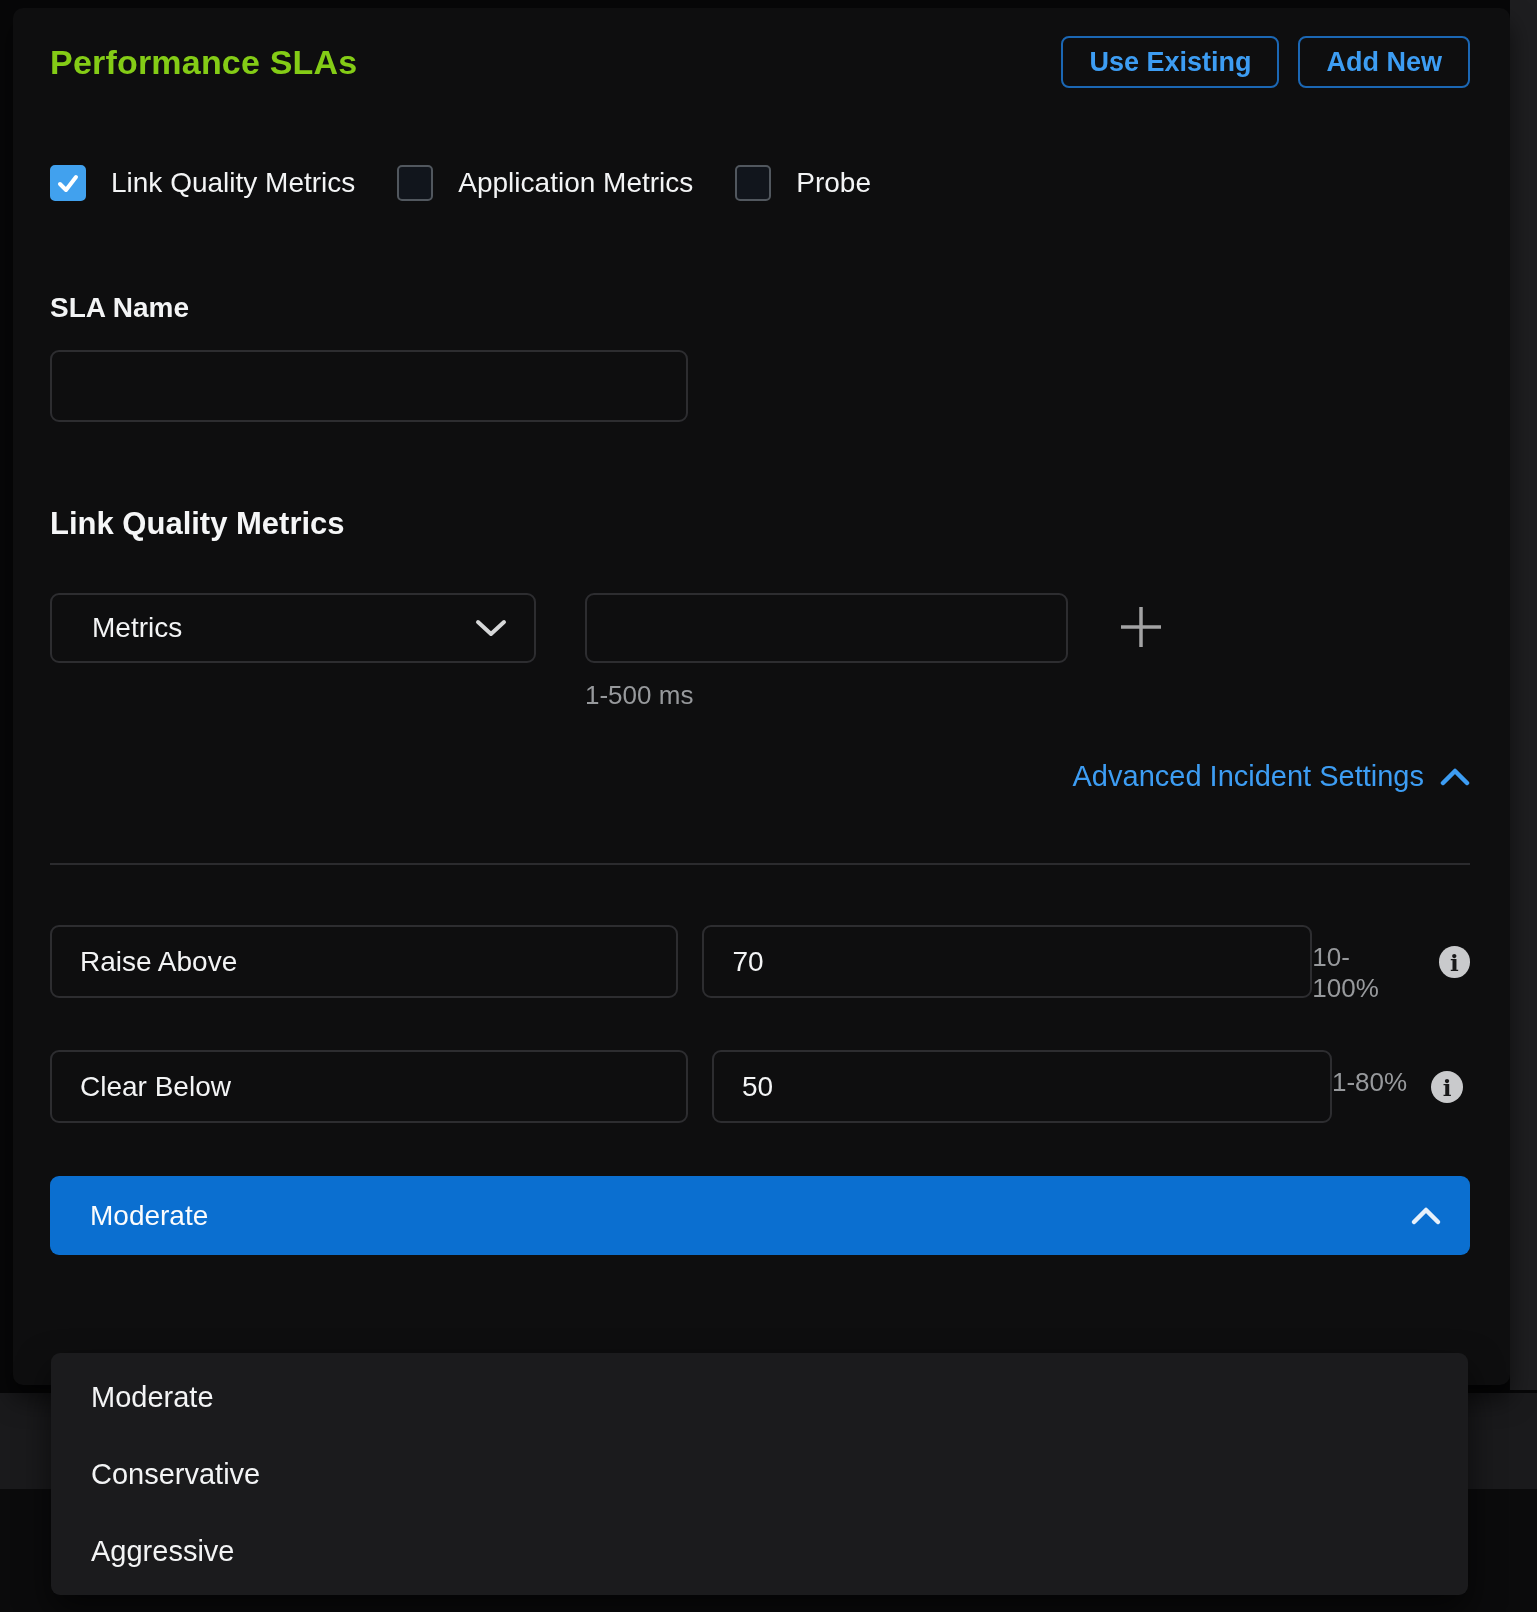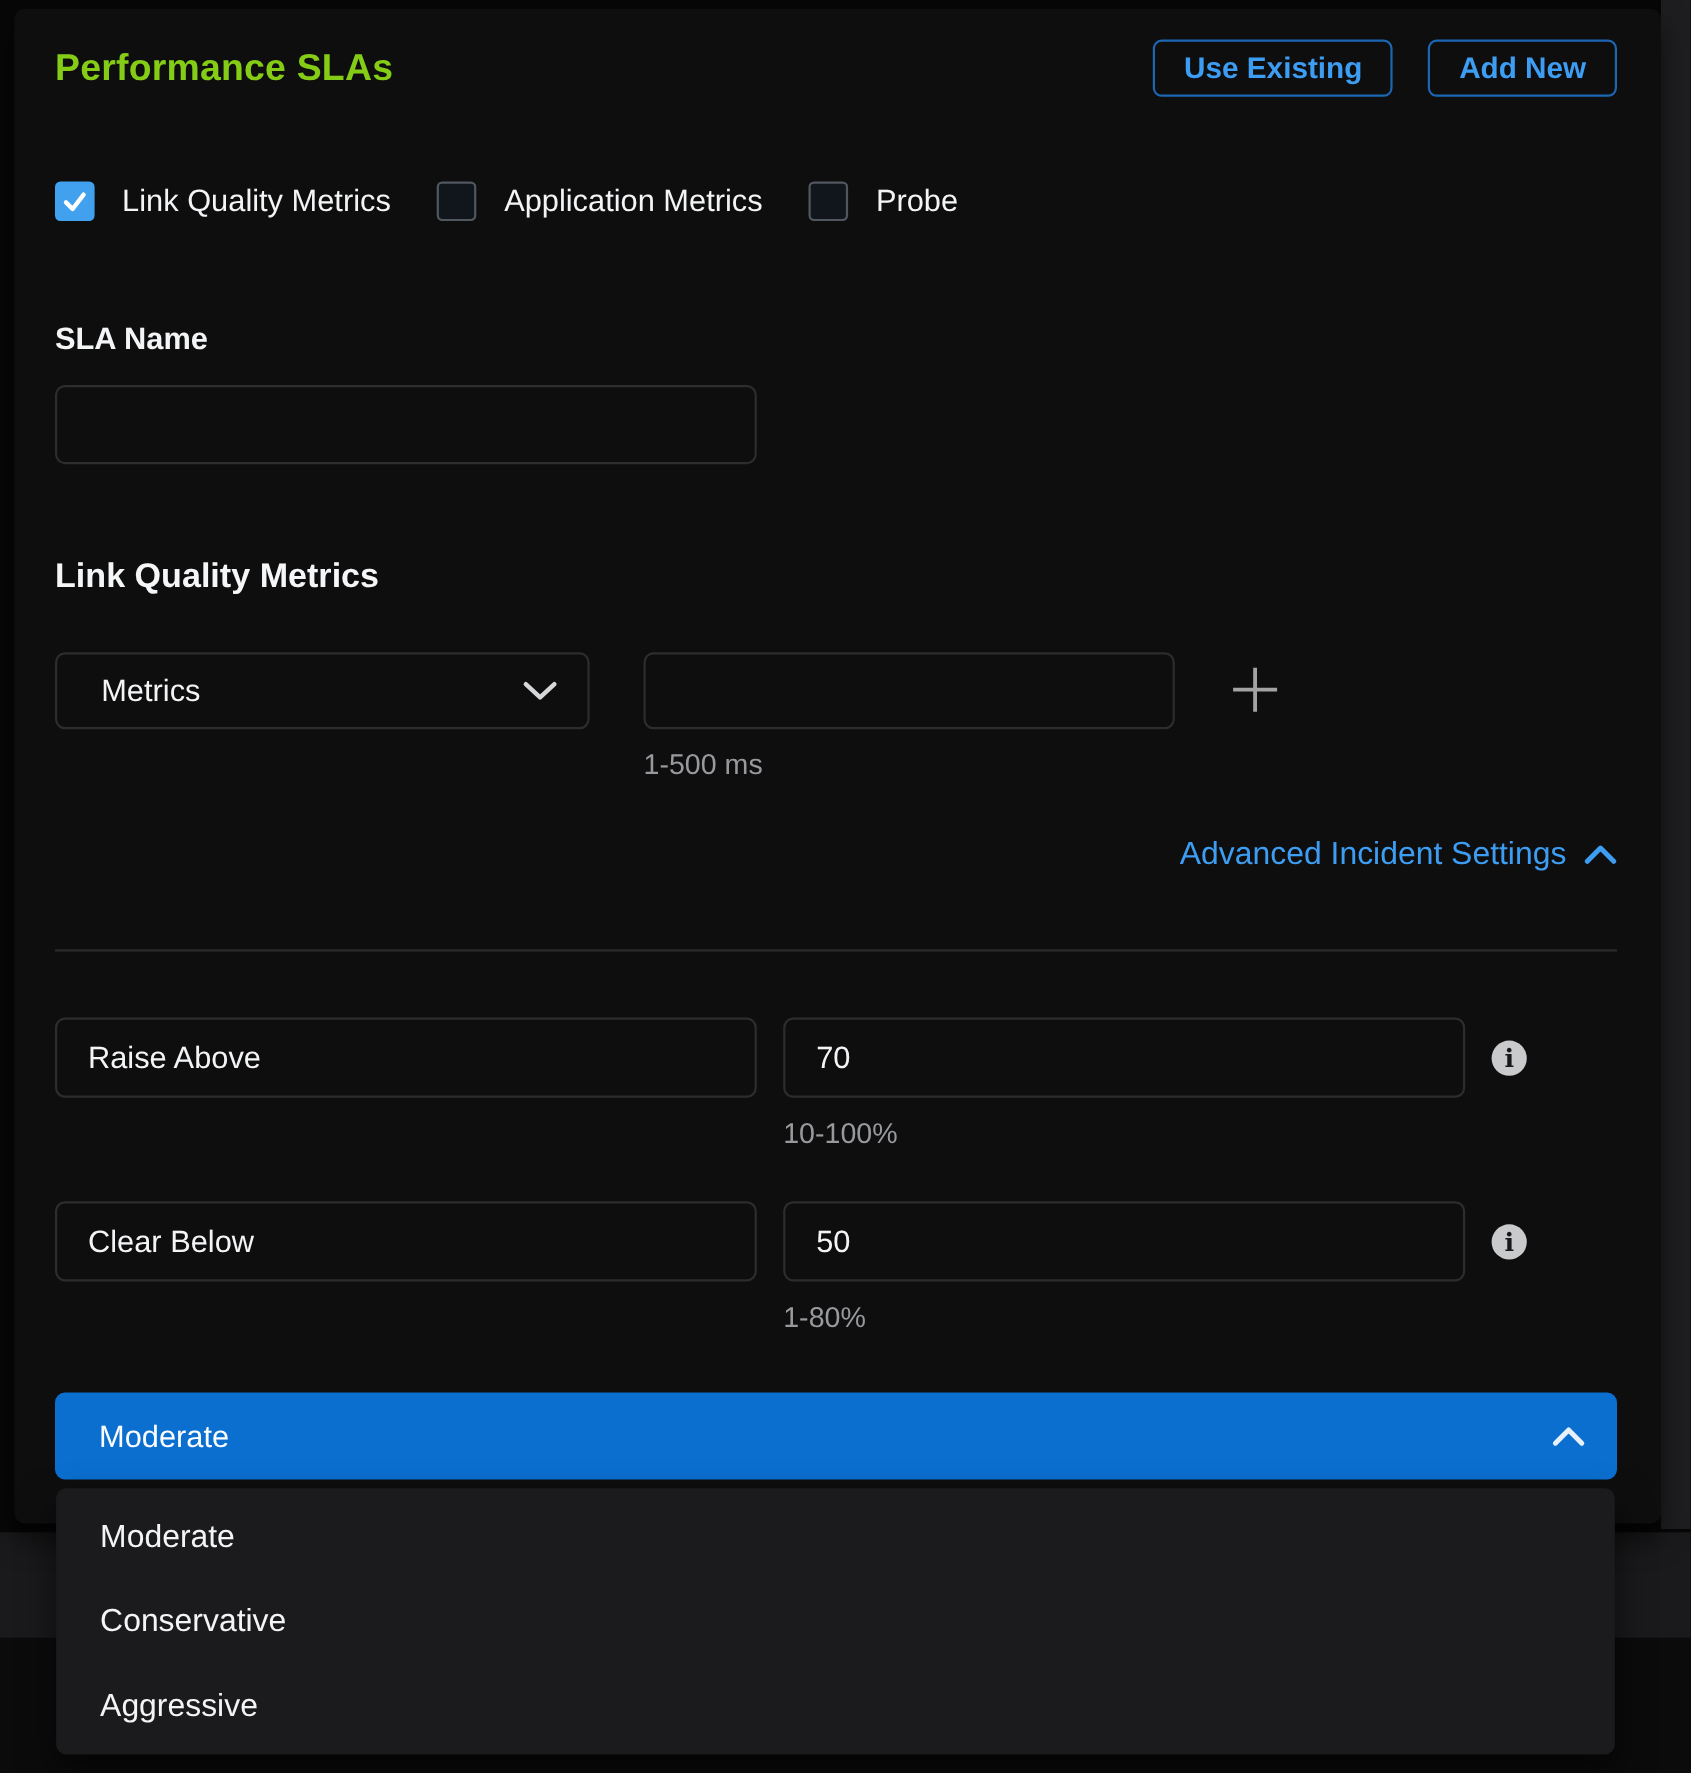--- a/index.html
+++ b/index.html
@@ -19,21 +19,21 @@
     position:absolute; top:8px; left:13px; width:1497px; height:1377px;
     background:#0e0e0f; border-radius:10px; z-index:1;
     padding:28px 37px 0 37px;
     box-shadow:0 14px 26px rgba(0,0,0,.55);
   }
   .content { width:1420px; }
 
   
   .header { display:flex; justify-content:space-between; align-items:center; }
   .title { font-size:34px; font-weight:700; letter-spacing:.2px; color:#84cc16; }
-  .header-buttons { display:flex; gap:32px; }
+  .header-buttons { display:flex; gap:19px; }
   .btn {
     height:52px; padding:0 26px; background:transparent;
     border:2px solid #1b67b4; border-radius:8px;
     color:#3d9df3; font-size:27px; font-weight:600;
     font-family:inherit; cursor:pointer; line-height:48px;
   }
 
   
   .toggle-row { display:flex; margin-top:77px; }
   .toggle { display:flex; align-items:center; margin-right:42px; }
@@ -68,21 +68,21 @@
 
   .advanced-row { margin-top:49px; display:flex; justify-content:flex-end; }
   .advanced-link { display:flex; align-items:center; gap:16px; color:#3d9df3; font-size:29px; cursor:pointer; text-decoration:none;margin-left:41px; }
 
   .divider { margin-top:70px; border:none; border-top:2px solid #2b2b2e; width:1420px; }
 
   .threshold-row { display:flex; align-items:flex-start; }
   .row-raise { margin-top:60px; }
   .row-clear { margin-top:46px; }
   .label-box { width:638px; height:73px; display:flex; align-items:center; padding:16px 28px; }
-  .value-col { margin-left:24px; display:flex; flex-direction:column; }
+  .value-col { margin-left:24px; display:flex; flex-direction:row; }
   .value-input { width:620px; height:73px; padding:0 28px; }
   .info-btn {
     margin-left:24px; margin-top:21px; width:32px; height:32px; border-radius:50%;
     background:#c9cacc; color:#19191a; border:none; cursor:pointer;
     font-size:23px; font-weight:700; font-family:"DejaVu Serif",serif;
     display:flex; align-items:center; justify-content:center; line-height:1;
   }
 
   .sensitivity-select {
     margin-top:53px; width:1420px; height:79px; background:#0b6fd0;

